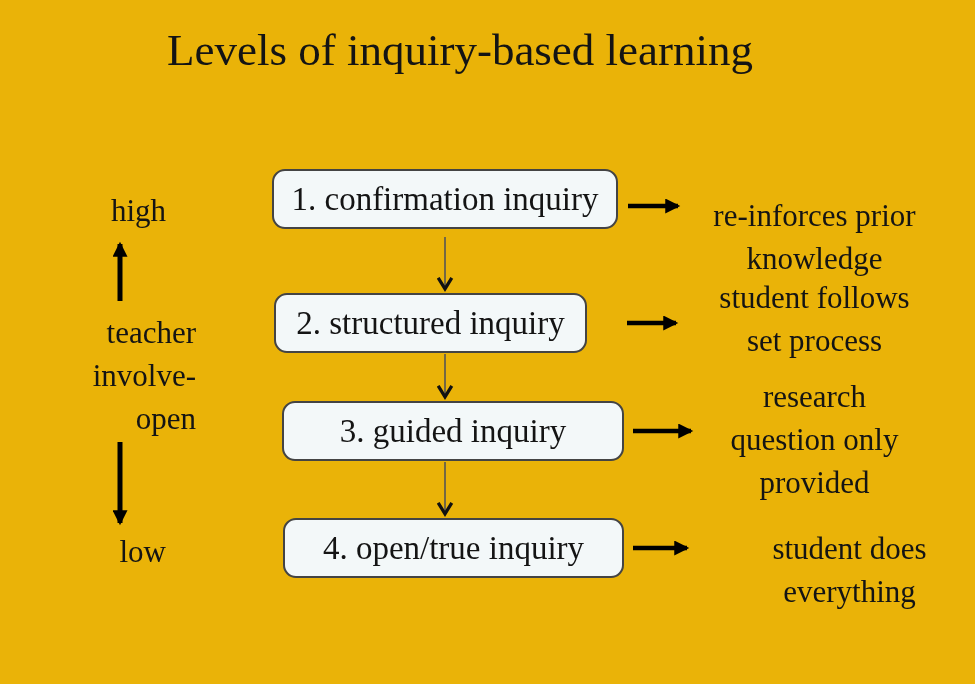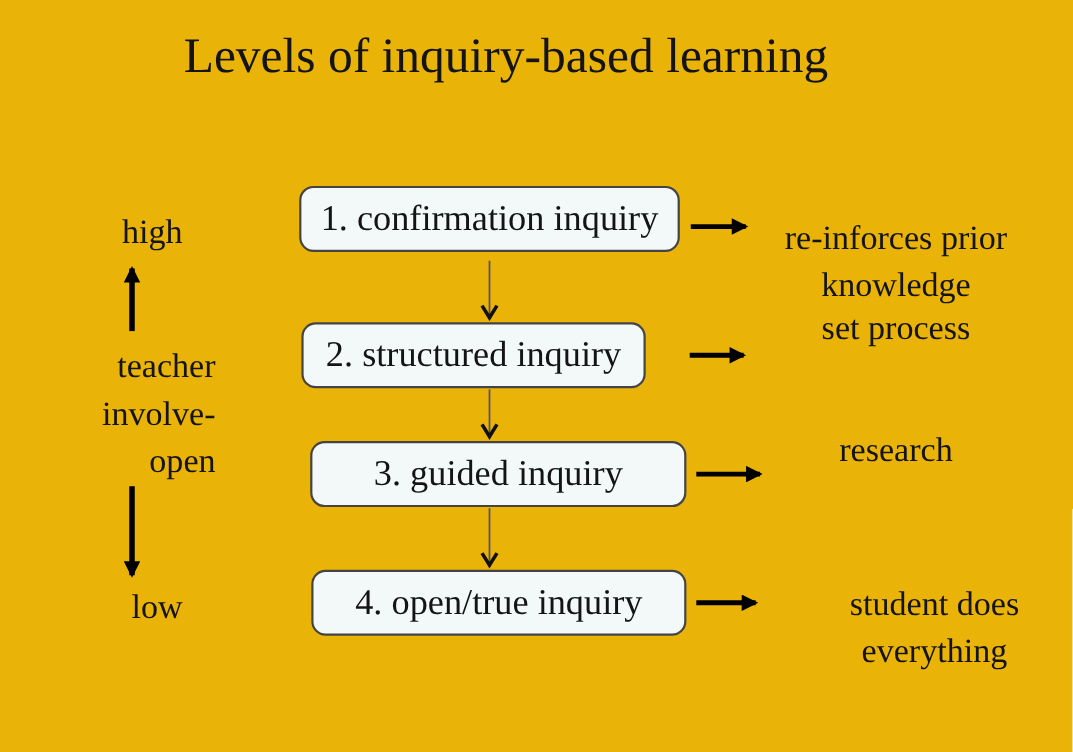--- a/index.html
+++ b/index.html
@@ -79,25 +79,28 @@
   <div class="level-box" style="left:274px; top:293px; width:313px;">2. structured inquiry</div>
   <div class="level-box" style="left:282px; top:401px; width:342px;">3. guided inquiry</div>
   <div class="level-box" style="left:283px; top:518px; width:341px;">4. open/true inquiry</div>
 
   <div class="side-label" style="left:672px; top:160px; width:285px;margin-top:34px;">
     <div>re-inforces prior</div>
     <div>knowledge</div>
   </div>
 
   <div class="side-label" style="left:672px; top:276px; width:285px;">
+    <div>student follows</div>
     <div>set process</div>
   </div>
 
-  <div class="side-label" style="left:672px; top:375px; width:285px;margin-top:12px;">
+  <div class="side-label" style="left:672px; top:375px; width:285px;">
     <div>research</div>
+    <div>question only</div>
+    <div>provided</div>
   </div>
 
   <div class="side-label" style="left:707px; top:527px; width:285px;">
     <div>student does</div>
     <div>everything</div>
   </div>
 
   <svg class="arrows" width="975" height="684" viewBox="0 0 975 684">
     <defs>
       <marker id="head-solid" viewBox="0 0 10 10" refX="8.5" refY="5" markerWidth="19" markerHeight="15" orient="auto" markerUnits="userSpaceOnUse">

